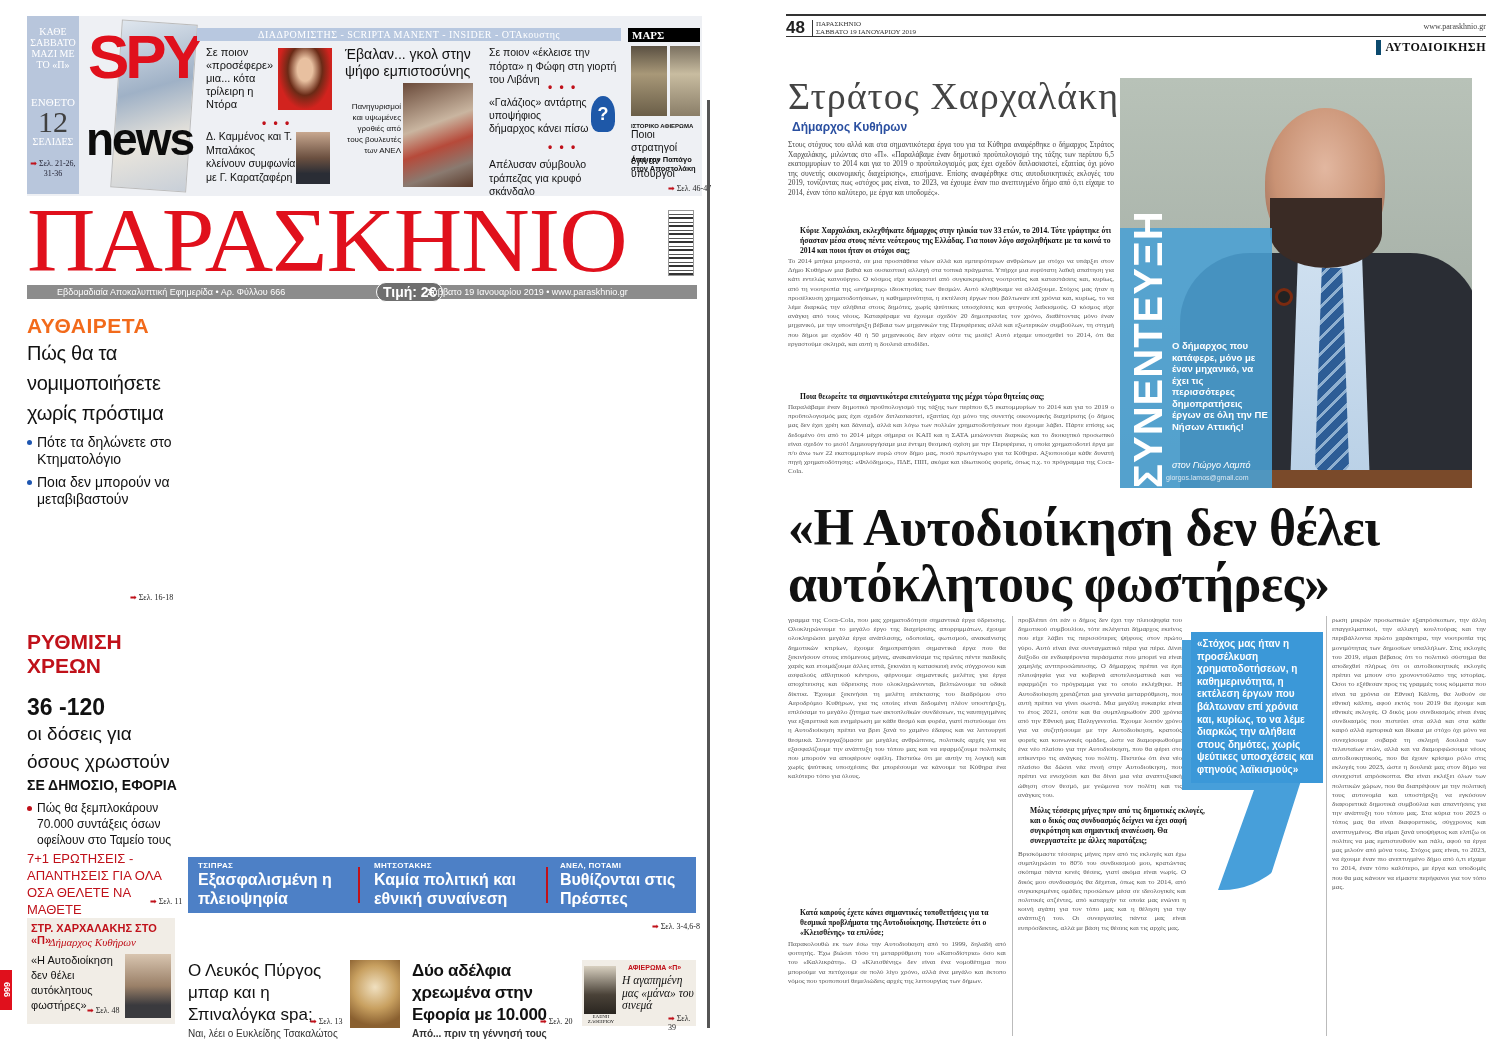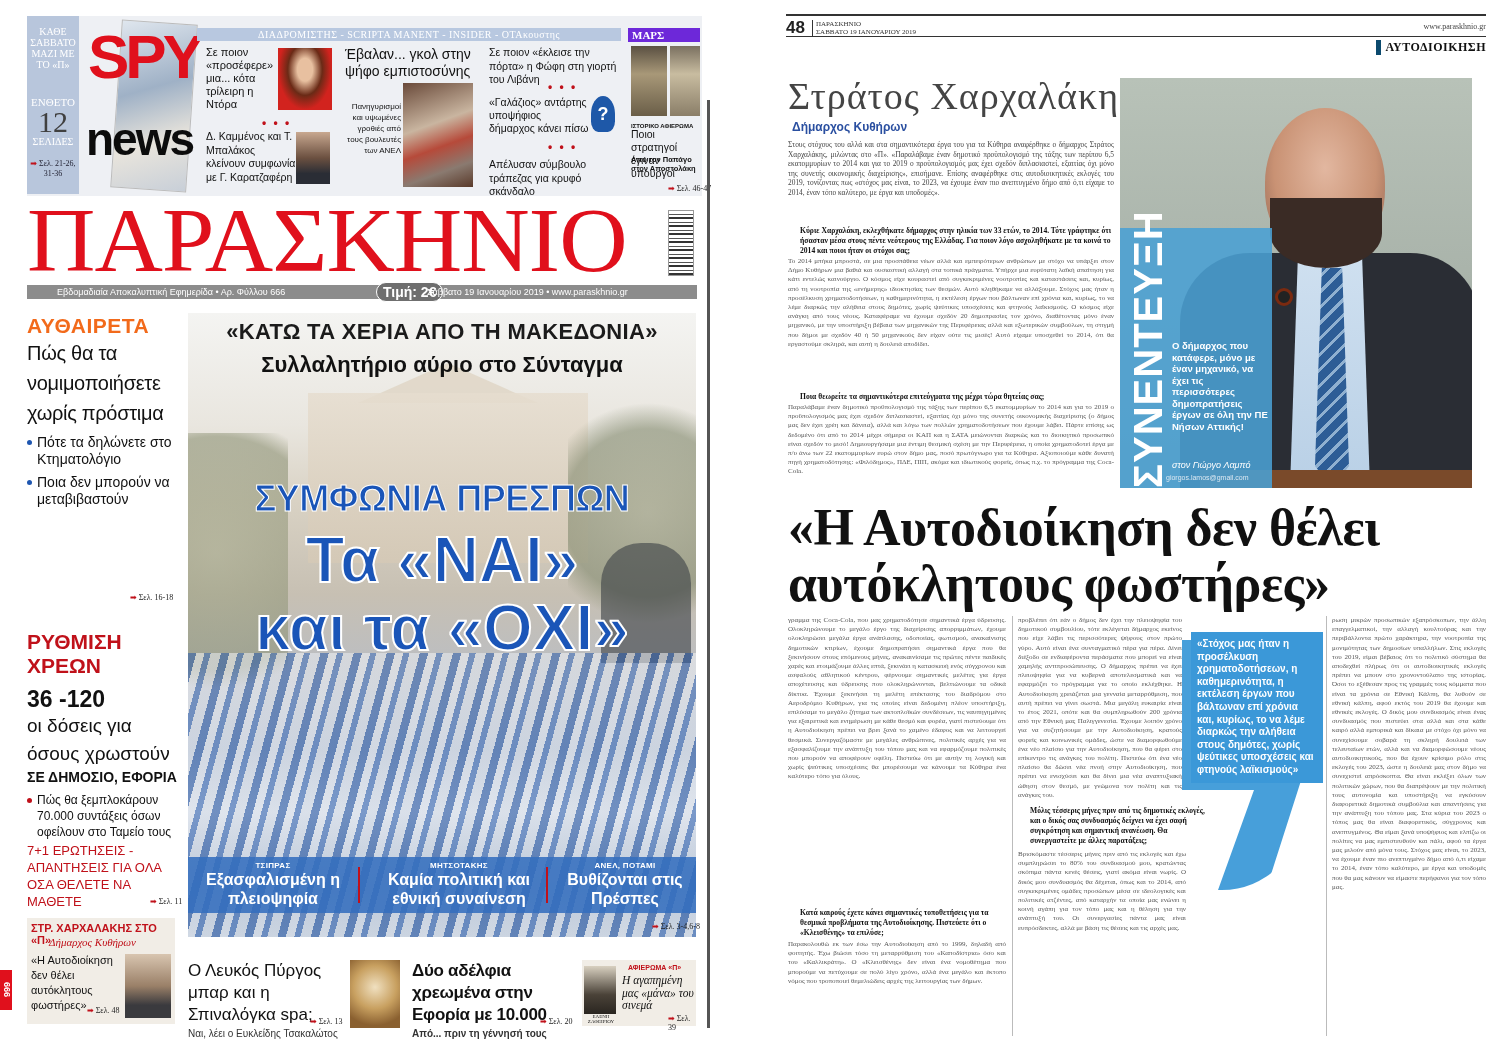--- a/index.html
+++ b/index.html
@@ -17,21 +17,21 @@
   .spy-side .l2 { font-size: 11px; margin-top: 26px; }
   .spy-side .num { font-size: 30px; color: #404040; line-height: 28px; }
   .spy-side .l3 { font-size: 10px; }
   .spy-side .pg { font-size: 8px; color: #223; margin-top: 12px; line-height: 10px; }
   .spy-side .pg .arr { color: #c0111a; }
   .spy-cover-img { position: absolute; left: 116px; top: 22px; width: 76px; height: 168px; background: linear-gradient(160deg,#dfe6ee,#9fb1c6 40%,#e8e4dc 70%,#c8cfd8); transform: rotate(4deg); border: 1px solid #bbb; }
   .spy-word { position: absolute; left: 88px; top: 26px; font-size: 62px; font-weight: bold; color: #e0101c; letter-spacing: -4px; line-height: 62px; font-family: "Liberation Sans", sans-serif; }
   .news-word { position: absolute; left: 86px; top: 112px; font-size: 46px; font-weight: bold; color: #0c0c0c; letter-spacing: -2px; font-family: "Liberation Sans", sans-serif; }
 
   .strip-bar { position: absolute; left: 197px; top: 28px; width: 424px; height: 13px; background: #b8c8e0; color: #fff; font-family: "Liberation Serif", serif; font-size: 10px; line-height: 13px; text-align: center; letter-spacing: 0.5px; }
-  .mars-bar { position: absolute; left: 628px; top: 28px; width: 72px; height: 14px; background: #6d28d9; color: #fff; font-family: "Liberation Serif", serif; font-size: 11px; line-height: 14px; padding-left: 4px; font-weight: bold; }
+  .mars-bar { position: absolute; left: 628px; top: 28px; width: 72px; height: 14px; background: #000000; color: #fff; font-family: "Liberation Serif", serif; font-size: 11px; line-height: 14px; padding-left: 4px; font-weight: bold; }
 
   .teaser { position: absolute; font-size: 11px; line-height: 13px; color: #111; }
   .teaser.big { font-size: 14px; line-height: 17px; }
   .dots { position: absolute; color: #c0111a; font-size: 12px; letter-spacing: 2px; font-weight: bold; }
   .photo { position: absolute; }
   .pgref { position: absolute; font-size: 8px; color: #222; font-family: "Liberation Serif", serif; }
   .pgref .arr { color: #c0111a; }
 
   
   .masthead { position: absolute; left: 27px; top: 198px; width: 630px; height: 84px; font-family: "Liberation Serif", serif; font-size: 92px; line-height: 84px; color: #e0101c; letter-spacing: -1px; transform: scaleX(1.03); transform-origin: left; }
@@ -63,21 +63,21 @@
   .hero .tree-r { position: absolute; left: 380px; top: 70px; width: 160px; height: 260px; background: radial-gradient(circle at 50% 50%,#9aa086,#828a6f 55%,transparent 72%); opacity: 0.6; }
   .hero .crowd { position: absolute; left: 0; top: 340px; width: 508px; height: 290px; background: repeating-linear-gradient(105deg,#2a5aa8 0 8px,#f2f4f8 8px 16px,#3b6bb8 16px 22px,#e8ecf2 22px 32px); opacity: 0.55; }
   .hero .kiosk { position: absolute; left: 413px; top: 230px; width: 90px; height: 120px; background: #3b3f45; opacity: 0.6; border-radius: 40px 40px 0 0; }
   .hero .t1 { position: absolute; left: 0; width: 508px; top: 6px; text-align: center; font-weight: bold; font-size: 22px; color: #1b1b1b; letter-spacing: 0.3px; }
   .hero .t2 { position: absolute; left: 0; width: 508px; top: 39px; text-align: center; font-size: 22px; color: #111; font-weight: bold; }
   .hero .t3 { position: absolute; left: 0; width: 508px; top: 165px; text-align: center; font-weight: bold; font-size: 36px; color: #1a55b8; letter-spacing: -0.5px; -webkit-text-stroke: 1px #fff; }
   .hero .t4 { position: absolute; left: 0; width: 508px; top: 212px; text-align: center; font-weight: bold; font-size: 64px; line-height: 70px; color: #1a55b8; -webkit-text-stroke: 2px #fff; }
   .hero .t5 { position: absolute; left: 0; width: 508px; top: 280px; text-align: center; font-weight: bold; font-size: 64px; line-height: 70px; color: #1a55b8; -webkit-text-stroke: 2px #fff; }
 
   .party-bar { position: absolute; left: 188px; top: 857px; width: 508px; height: 56px; background: rgba(52,110,190,0.88); }
-  .party { position: absolute; top: 4px; color: #fff; text-align: center; }
+  .party { position: absolute; top: 4px; color: #fff; }
   .party .k { font-size: 8px; font-weight: bold; letter-spacing: 0.3px; }
   .party .h { font-size: 16px; font-weight: bold; line-height: 19px; }
   .party-div { position: absolute; top: 10px; width: 2px; height: 36px; background: #c0111a; }
 
   
   .btm-box { position: absolute; left: 27px; top: 918px; width: 148px; height: 106px; background: #f1ede6; }
   .btm-box .k { position: absolute; left: 4px; top: 4px; font-size: 11px; font-weight: bold; color: #c0111a; }
   .btm-box .s { position: absolute; left: 22px; top: 18px; font-size: 11px; font-style: italic; color: #c0111a; font-family: "Liberation Serif", serif; }
   .btm-box .q { position: absolute; left: 4px; top: 35px; width: 90px; font-size: 11px; line-height: 15px; }
   .btm-box .face { position: absolute; left: 98px; top: 36px; width: 46px; height: 64px; background: linear-gradient(180deg,#d8c5b0,#9a8068 50%,#3a3a3e 80%); }
@@ -182,41 +182,28 @@
   <div class="lc" style="top:314px;">
     <div class="kicker-orange">ΑΥΘΑΙΡΕΤΑ</div>
     <div class="lc-head">Πώς θα τα νομιμοποιήσετε χωρίς πρόστιμα</div>
     <div class="bullet">Πότε τα δηλώνετε στο Κτηματολόγιο</div>
     <div class="bullet">Ποια δεν μπορούν να μεταβιβαστούν</div>
   </div>
   <div class="pgref" style="left:130px;top:593px;"><span class="arr">➡</span> <span>Σελ. 16-18</span></div>
 
   <div class="lc" style="top:618px;width:160px;">
     <div class="kicker-red">ΡΥΘΜΙΣΗ ΧΡΕΩΝ</div>
-    <div class="num-big" style="margin-top:8px;">36 -120</div>
+    <div class="num-big" style="margin-top:16px;">36 -120</div>
     <div class="mid-head">οι δόσεις για όσους χρωστούν</div>
     <div class="caps-b">ΣΕ ΔΗΜΟΣΙΟ, ΕΦΟΡΙΑ</div>
     <div class="bullet red" style="font-size:12px;line-height:16px;">Πώς θα ξεμπλοκάρουν 70.000 συντάξεις όσων οφείλουν στο Ταμείο τους</div>
     <div class="red-upper">7+1 ΕΡΩΤΗΣΕΙΣ - ΑΠΑΝΤΗΣΕΙΣ ΓΙΑ ΟΛΑ ΟΣΑ ΘΕΛΕΤΕ ΝΑ ΜΑΘΕΤΕ</div>
   </div>
   <div class="pgref" style="left:150px;top:897px;"><span class="arr">➡</span> <span>Σελ. 11</span></div>
 
-  <div class="hero">
-    <div class="pediment"></div>
-    <div class="building"></div>
-    <div class="tree-l"></div>
-    <div class="tree-r"></div>
-    <div class="kiosk"></div>
-    <div class="crowd"></div>
-    <div class="t1">«ΚΑΤΩ ΤΑ ΧΕΡΙΑ ΑΠΟ ΤΗ ΜΑΚΕΔΟΝΙΑ»</div>
-    <div class="t2">Συλλαλητήριο αύριο στο Σύνταγμα</div>
-    <div class="t3">ΣΥΜΦΩΝΙΑ ΠΡΕΣΠΩΝ</div>
-    <div class="t4">Τα «ΝΑΙ»</div>
-    <div class="t5">και τα «ΟΧΙ»</div>
-  </div>
 
   <div class="party-bar">
     <div class="party" style="left:10px;width:150px;">
       <div class="k">ΤΣΙΠΡΑΣ</div>
       <div class="h">Εξασφαλισμένη η πλειοψηφία</div>
     </div>
     <div class="party-div" style="left:170px;"></div>
     <div class="party" style="left:186px;width:170px;">
       <div class="k">ΜΗΤΣΟΤΑΚΗΣ</div>
       <div class="h">Καμία πολιτική και εθνική συναίνεση</div>

